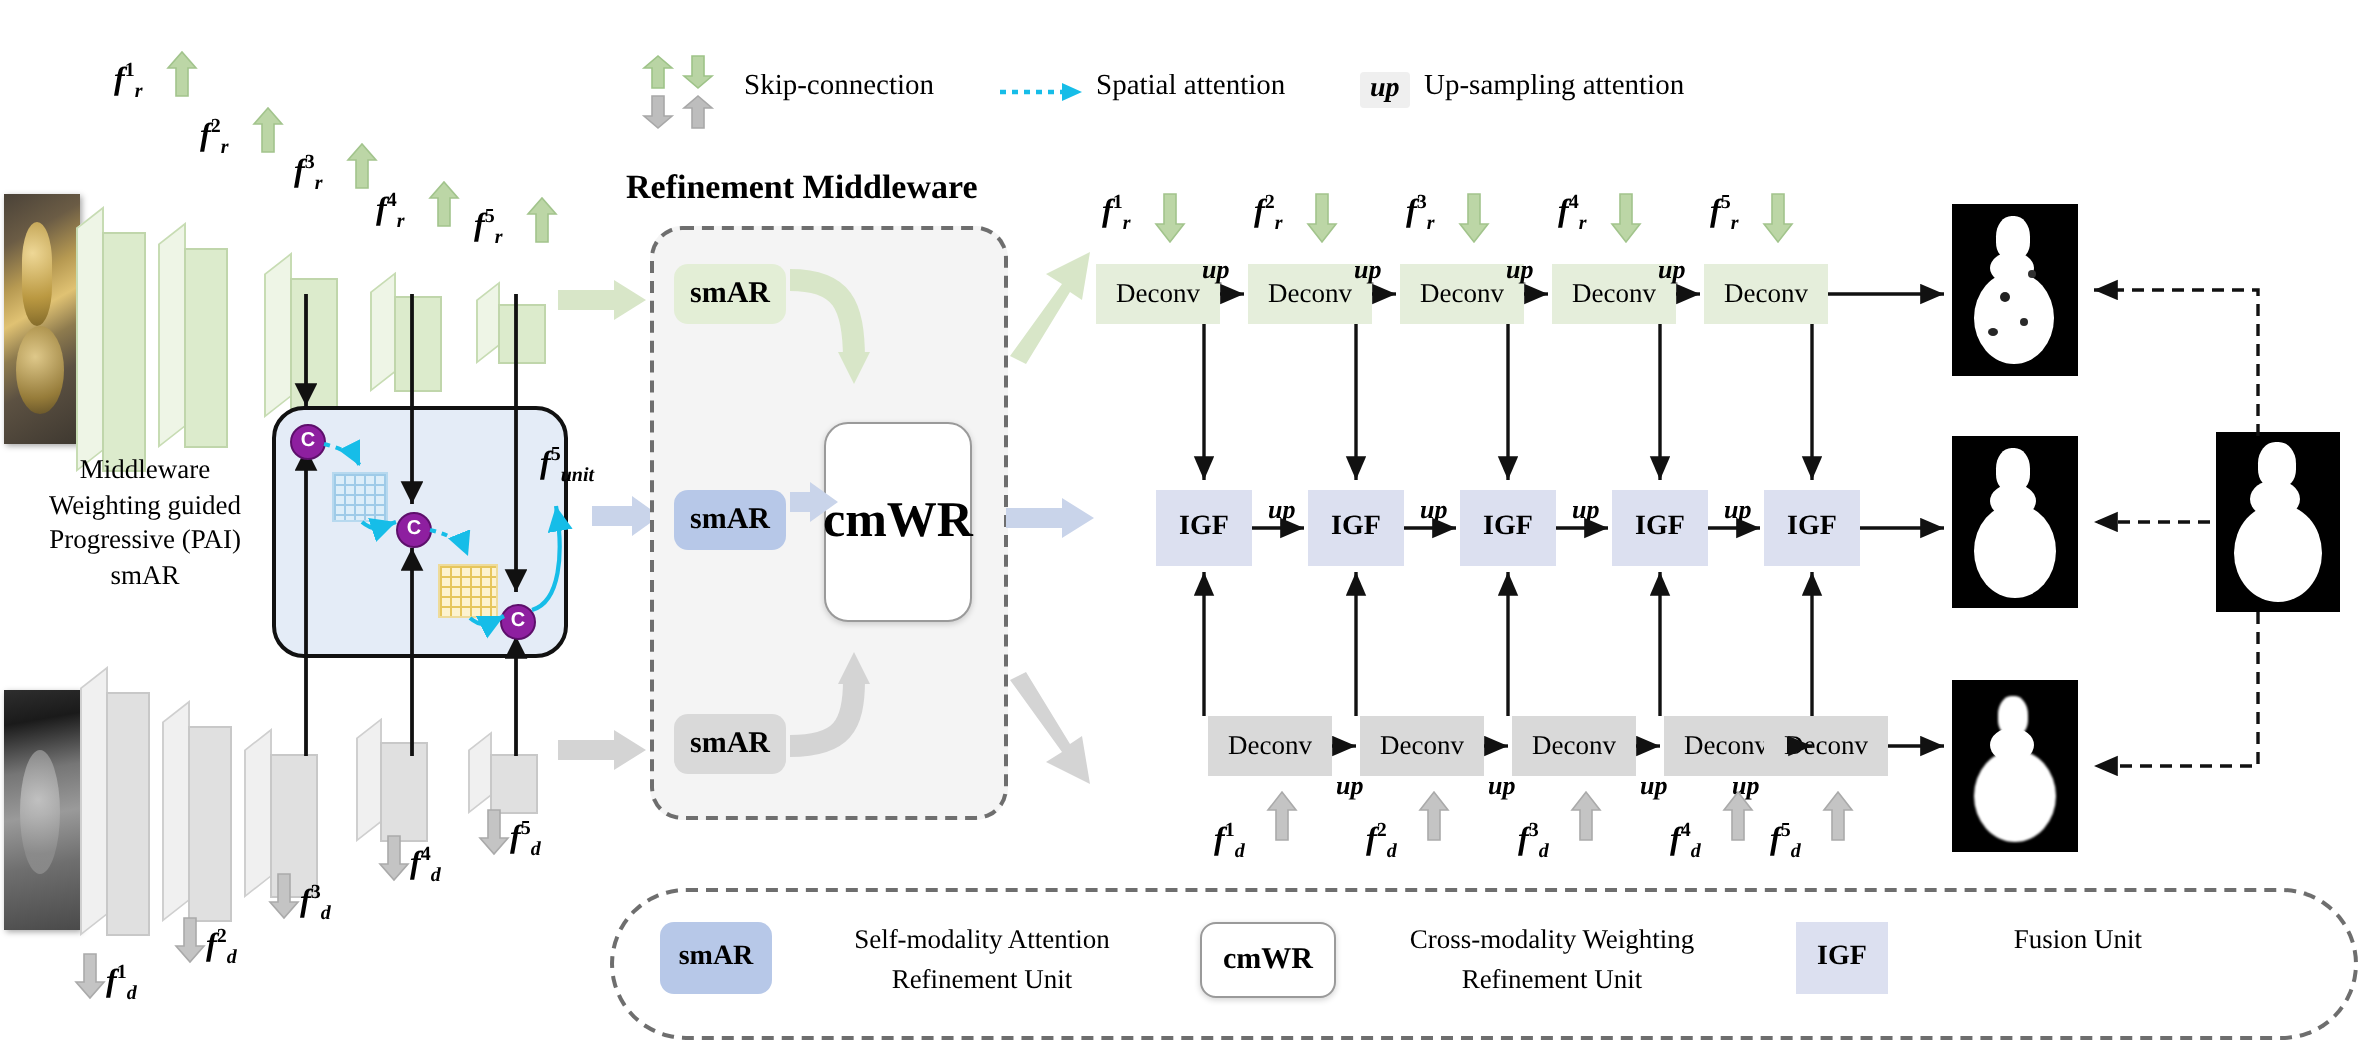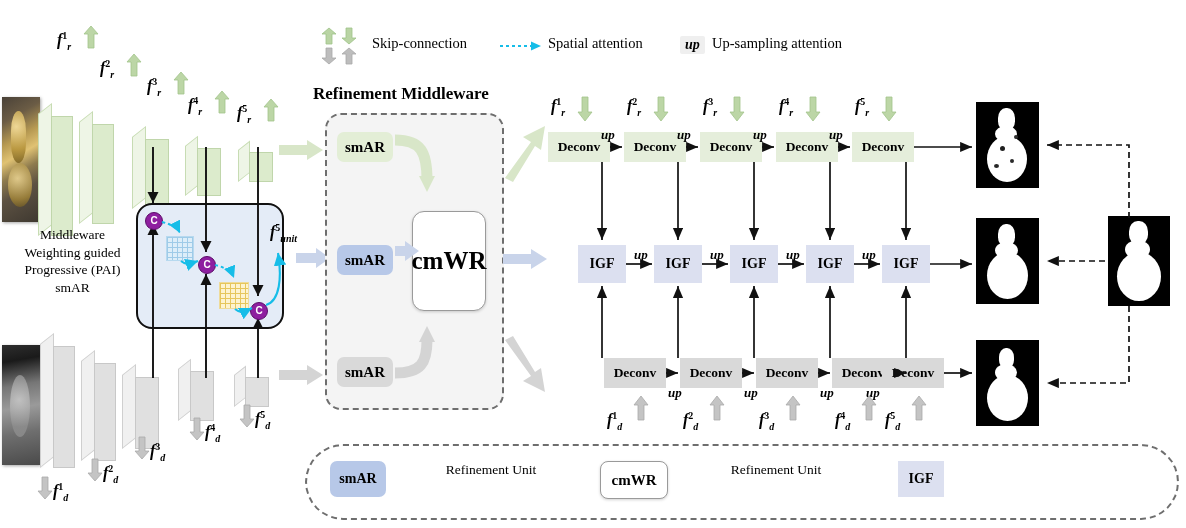--- a/index.html
+++ b/index.html
@@ -31,21 +31,21 @@
   .smar{position:absolute;border-radius:7px;font-weight:bold;font-size:15px;
         display:flex;align-items:center;justify-content:center;
         font-family:"Liberation Serif",serif;}
   .cmwr{position:absolute;border:1.8px solid #9a9a9a;border-radius:12px;
         background:#fff;font-weight:bold;font-size:25px;display:flex;
         align-items:center;justify-content:center;
         box-shadow:0 1px 3px rgba(0,0,0,.18);}
 
   
   .dblk{position:absolute;display:flex;align-items:center;justify-content:center;
-        font-weight:bold;font-size:13.5px;font-family:"Liberation Serif",serif;}
+        font-weight:normal;font-size:13.5px;font-family:"Liberation Serif",serif;}
   .igf{position:absolute;display:flex;align-items:center;justify-content:center;
        font-weight:bold;font-size:14px;background:#dce0f0;}
   .upl{position:absolute;font-style:italic;font-weight:bold;font-size:13px;
        font-family:"Liberation Serif",serif;}
 
   
   .flab{position:absolute;font-style:italic;font-weight:bold;font-size:16px;
         white-space:nowrap;font-family:"Liberation Serif",serif;}
   .flab sup{font-size:10px;font-style:normal;font-weight:bold;}
   .flab sub{font-size:10px;font-style:italic;font-weight:bold;}
@@ -520,23 +520,26 @@
     <path d="M70 161 L12 161" marker-end="url(#bkd)"></path>
 
     <path d="M94 206 L94 283 L12 283" marker-end="url(#bkd)"></path>
   </g>
 </svg>
 
 <div class="blegend" style="left:305px;top:444px;width:870px;height:72px;"></div>
 
 <div class="smar" style="left:330px;top:461px;width:56px;height:36px;background:#b7c8e8;font-size:14px;">smAR</div>
 <div class="bl-txt" style="left:396px;top:460px;width:190px;">
+  <div>Self-modality Attention</div>
   <div>Refinement Unit</div>
 </div>
 
 <div class="cmwr" style="left:600px;top:461px;width:66px;height:36px;font-size:15px;border-radius:8px;">cmWR</div>
 <div class="bl-txt" style="left:676px;top:460px;width:200px;">
+  <div>Cross-modality Weighting</div>
   <div>Refinement Unit</div>
 </div>
 
 <div class="igf" style="left:898px;top:461px;width:46px;height:36px;font-size:14px;">IGF</div>
 <div class="bl-txt" style="left:954px;top:460px;width:170px;">
+  <div>Fusion Unit</div>
 </div>
 
 </body></html>

